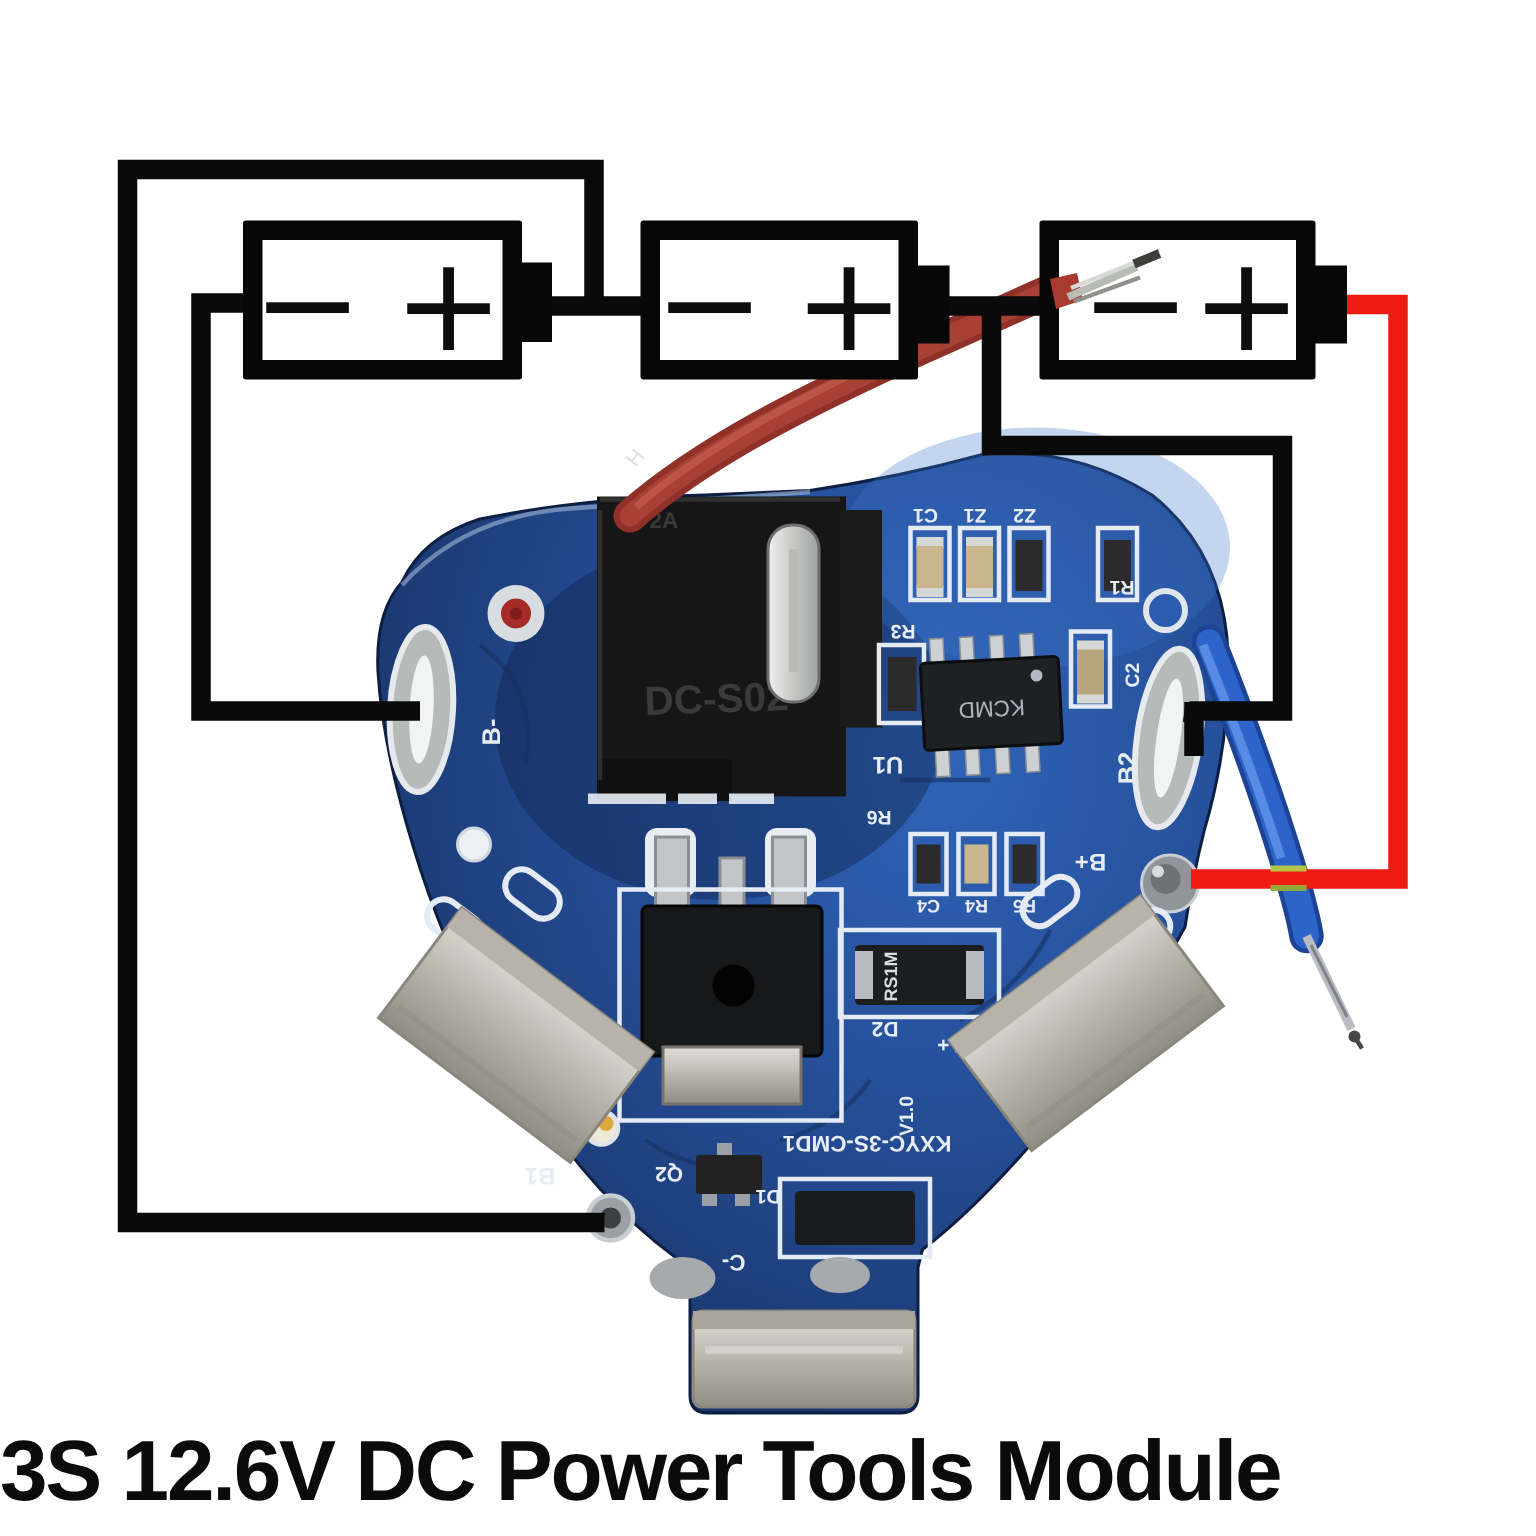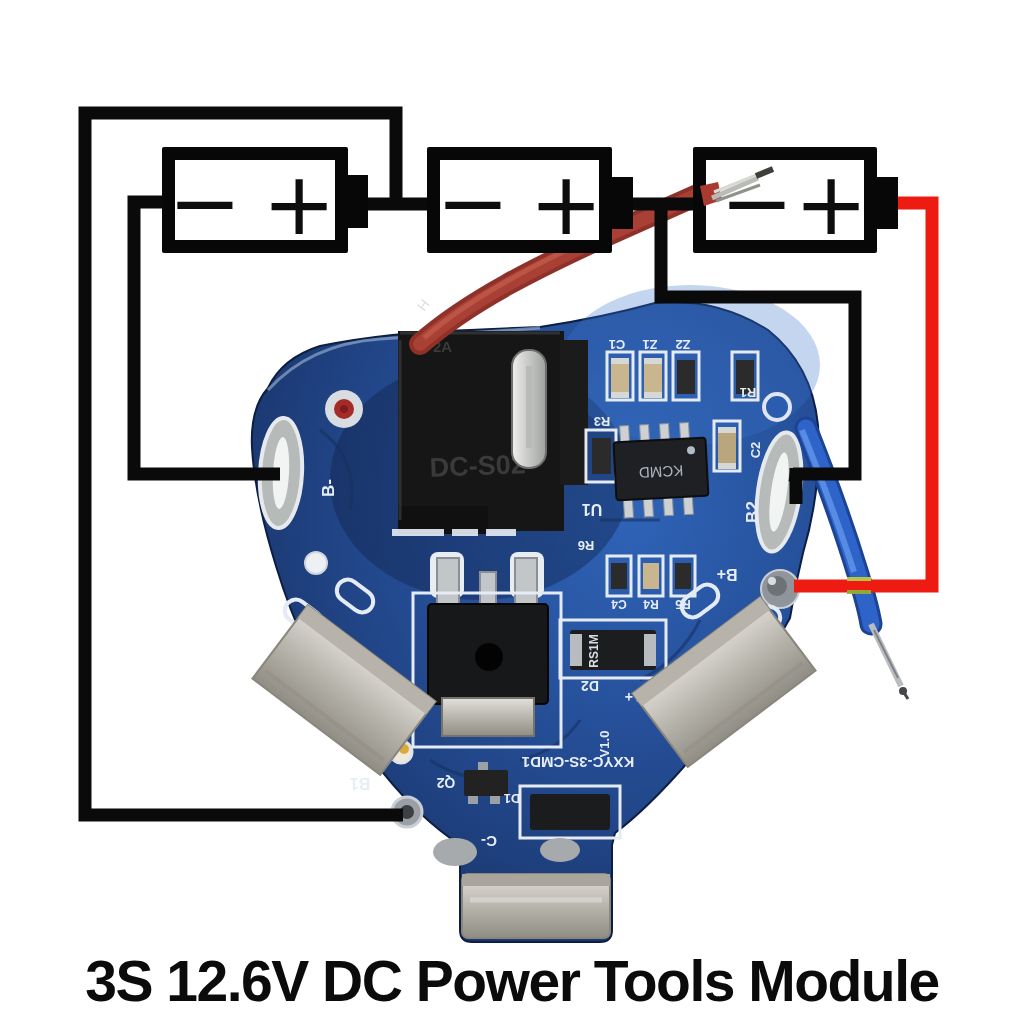--- a/index.html
+++ b/index.html
@@ -1,19 +1,19 @@
 <!DOCTYPE html>
 <html><head>
 <meta charset="utf-8">
 <style>
   html,body{margin:0;padding:0;background:#ffffff;}
   .stage{position:relative;width:1024px;height:1024px;background:#ffffff;overflow:hidden;
          font-family:"Liberation Sans", sans-serif;}
   .stage svg{position:absolute;left:0;top:0;}
-  .caption{position:absolute;left:0;top:948px;width:1024px;text-align:center;
+  .caption{position:absolute;left:0;top:948px;width:1024px;
            font-family:"Liberation Sans", sans-serif;font-weight:700;font-size:57px;
            letter-spacing:-1.5px;color:#0b0b0b;white-space:nowrap;}
   .silk{font-family:"Liberation Sans", sans-serif;font-weight:700;fill:#e7edf5;}
   .batt-sign{font-family:"DejaVu Sans", sans-serif;fill:#0d0d0d;}
   .emboss{font-family:"Liberation Sans", sans-serif;font-weight:700;fill:#3a3a3a;}
 </style>
 </head>
 <body>
 
 <div class="stage">

